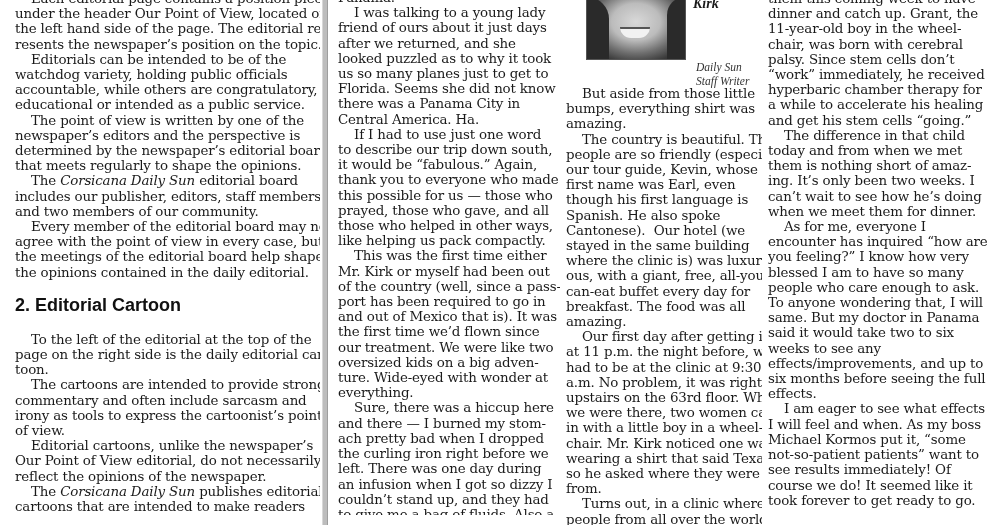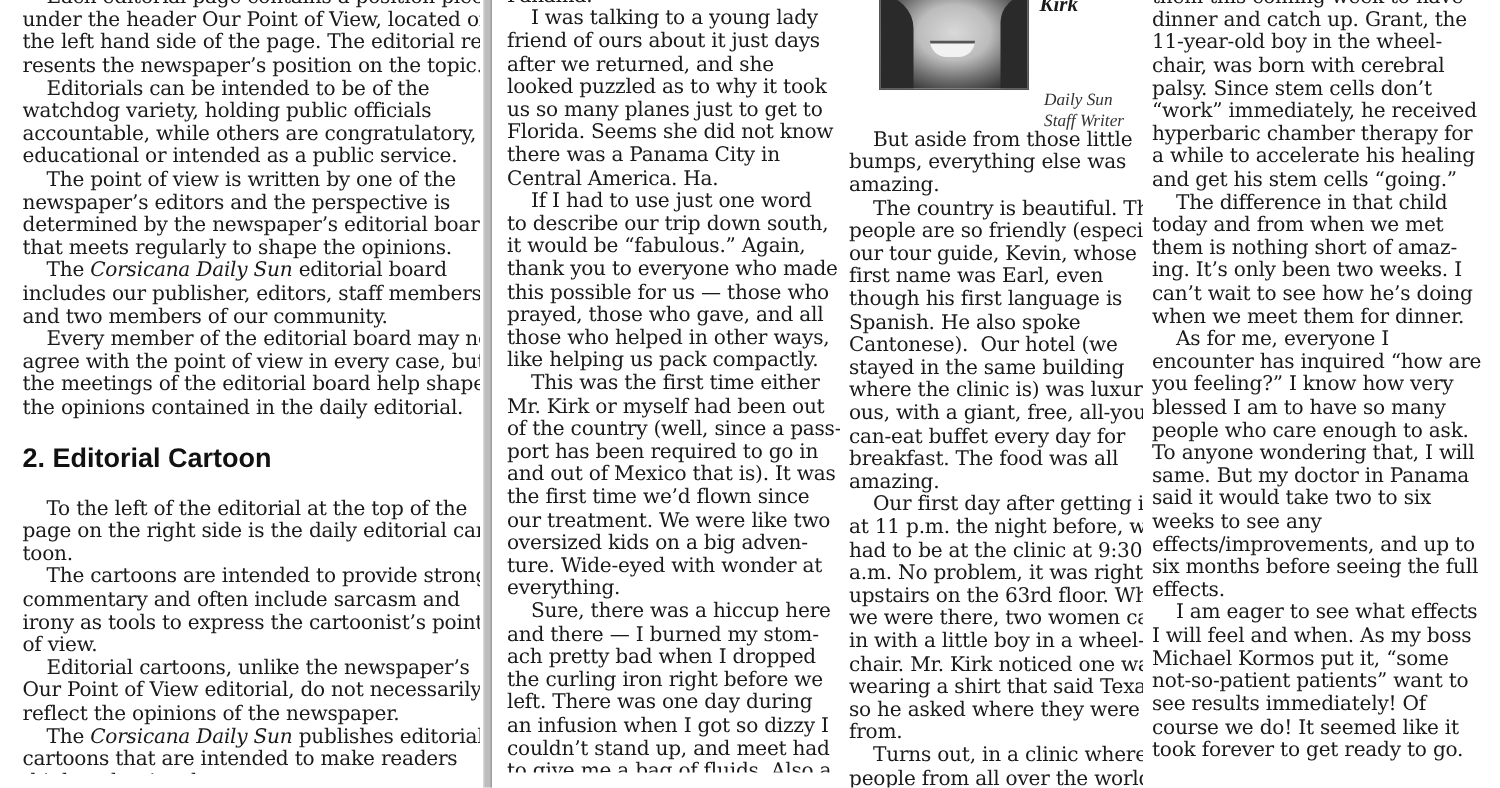--- a/index.html
+++ b/index.html
@@ -125,41 +125,41 @@
       <p>our treatment. We were like two</p>
       <p>oversized kids on a big adven-</p>
       <p>ture. Wide-eyed with wonder at</p>
       <p>everything.</p>
       <p class="indent">Sure, there was a hiccup here</p>
       <p>and there — I burned my stom-</p>
       <p>ach pretty bad when I dropped</p>
       <p>the curling iron right before we</p>
       <p>left. There was one day during</p>
       <p>an infusion when I got so dizzy I</p>
-      <p>couldn’t stand up, and meet had</p>
+      <p>couldn’t stand up, and they had</p>
       <p>to give me a bag of fluids. Also a</p>
     </div>
 </div>
 
 <div class="col col-3">
   <div class="byline">
     <div class="photo">
       <div class="hair-l"></div>
       <div class="hair-r"></div>
       <div class="mouth"></div>
     </div>
     <div class="author-name">Kirk</div>
     <div class="author-title">
       <div>Daily Sun</div>
       <div>Staff Writer</div>
     </div>
   </div>
   <div class="paras" id="col3-lines">
       <p class="indent">But aside from those little</p>
-      <p>bumps, everything else was</p>
+      <p>bumps, everything shirt was</p>
       <p>amazing.</p>
       <p class="indent">The country is beautiful. The</p>
       <p>people are so friendly (especially</p>
       <p>our tour guide, Kevin, whose</p>
       <p>first name was Earl, even</p>
       <p>though his first language is</p>
       <p>Spanish. He also spoke</p>
       <p>Cantonese).  Our hotel (we</p>
       <p>stayed in the same building</p>
       <p>where the clinic is) was luxuri-</p>

